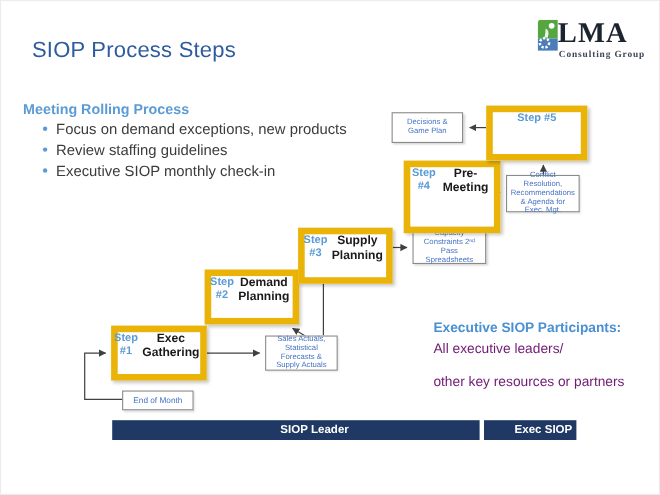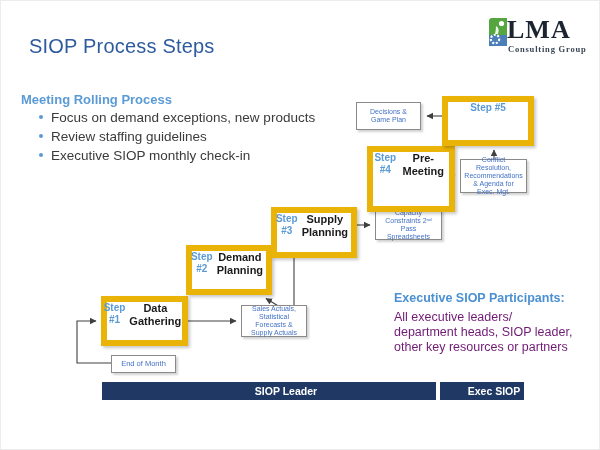--- a/index.html
+++ b/index.html
@@ -106,21 +106,21 @@
       <path d="M355 224 H369" marker-end="url(#ah)"></path>
       <path d="M408 209 V199" marker-end="url(#ah)"></path>
       <path d="M441 174 H454" marker-end="url(#ah)"></path>
       <path d="M493 158 V149" marker-end="url(#ah)"></path>
       <path d="M441 115 H426" marker-end="url(#ah)"></path>
     </g>
   </svg>
 
   <div class="stepbox" style="left:100px;top:295px;width:87px;height:50px;">
     <div class="step-label">Step #1</div>
-    <div class="step-name">Data Gathering</div>
+    <div class="step-name">Exec Gathering</div>
   </div>
   <div class="stepbox" style="left:185px;top:244px;width:86px;height:50px;">
     <div class="step-label">Step #2</div>
     <div class="step-name">Demand Planning</div>
   </div>
   <div class="stepbox" style="left:270px;top:194px;width:86px;height:51px;margin-top:12px;">
     <div class="step-label">Step #3</div>
     <div class="step-name">Supply Planning</div>
   </div>
   <div class="stepbox" style="left:354px;top:145px;width:88px;height:66px;margin-left:12px;">
@@ -132,19 +132,18 @@
   </div>
 
   <div class="artifact" style="left:355px;top:101px;width:65px;height:28px;">Decisions &amp; Game Plan</div>
   <div class="artifact" style="left:459px;top:158px;width:67px;height:34px;">Conflict Resolution, Recommendations &amp; Agenda for Exec. Mgt.</div>
   <div class="artifact" style="left:374px;top:209px;width:67px;height:30px;">Capacity Constraints 2ⁿᵈ Pass Spreadsheets</div>
   <div class="artifact" style="left:240px;top:304px;width:66px;height:32px;">Sales Actuals, Statistical Forecasts &amp; Supply Actuals</div>
   <div class="artifact" style="left:110px;top:354px;width:65px;height:16px;font-size:7.5px;">End of Month</div>
 
   <div class="participants-heading">Executive SIOP Participants:</div>
   <div class="participants-line" style="top:309px;">All executive leaders/</div>
-  <div class="participants-line" style="top:324px;">department heads, SIOP leader,</div>
   <div class="participants-line" style="top:339px;">other key resources  or partners</div>
 
   <div class="lane" style="left:101px;width:334px;padding-left:34px;">SIOP Leader</div>
   <div class="lane" style="left:439px;width:84px;padding-left:24px;">Exec SIOP</div>
 
 </div>
 
 </body></html>

